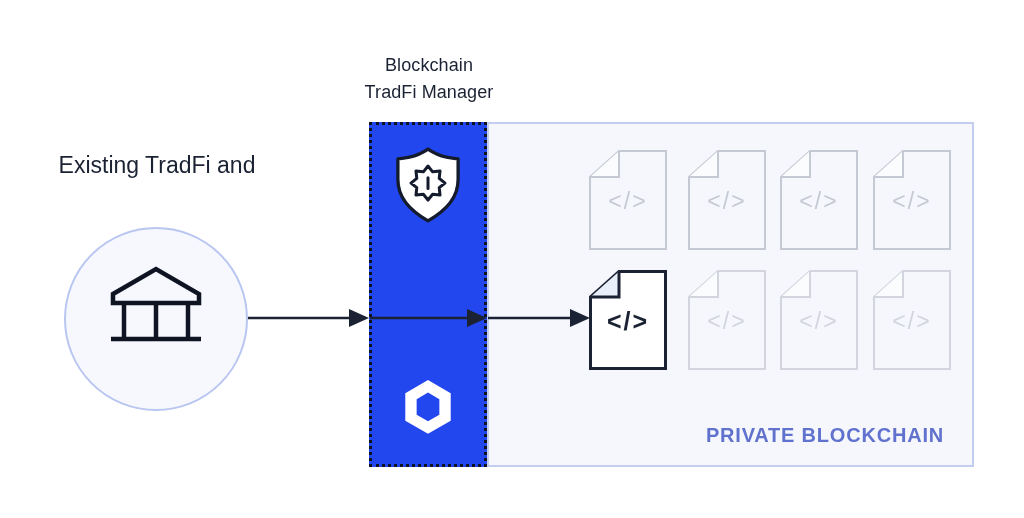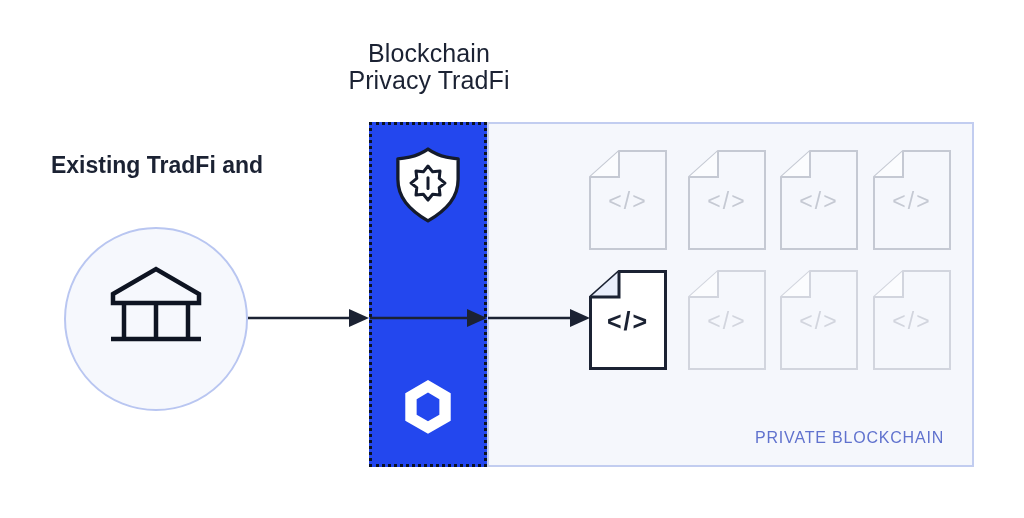--- a/index.html
+++ b/index.html
@@ -12,50 +12,50 @@
     position: relative;
     width: 1024px;
     height: 518px;
     background: #ffffff;
     overflow: hidden;
   }
 
   
   .diagram-title {
     position: absolute;
-    left: 279px; top: 40px; width: 300px;
-    text-align: center;
-    font-size: 25px;
+    left: 279px; top: 52px; width: 300px;
+    text-align: center;
+    font-size: 18px;
     line-height: 27px;
     font-weight: 500;
     color: var(--ink, #1b2233);
     letter-spacing: 0.1px;
   }
   .left-label {
     position: absolute;
     left: 7px; top: 152px; width: 300px;
     text-align: center;
     font-size: 23px;
     line-height: 27px;
-    font-weight: 700;
+    font-weight: 400;
     color: var(--ink, #1b2233);
   }
   .app-label {
     position: absolute;
     left: 528px; top: 381px; width: 200px;
     text-align: center;
     font-size: 21px;
     font-weight: 500;
     color: var(--ink, #1b2233);
   }
   .panel-label {
     position: absolute;
     right: 28px; bottom: 18px;
-    font-size: 16px;
-    font-weight: 400;
+    font-size: 20px;
+    font-weight: 700;
     letter-spacing: 0.8px;
     color: var(--periwinkle, #6072ce);
   }
 
   
   .tradfi-circle {
     position: absolute;
     left: 64px; top: 227px;
     width: 184px; height: 184px;
     border-radius: 50%;
@@ -132,21 +132,21 @@
     pointer-events: none;
   }
 </style>
 </head>
 <body>
 
 <div class="canvas">
 
   <div class="diagram-title">
     <div>Blockchain</div>
-    <div>Privacy TradFi</div>
+    <div>TradFi Manager</div>
   </div>
 
   <div class="left-label">
     <div>Existing TradFi and</div>
   </div>
 
   <div class="tradfi-circle">
     <svg width="92" height="82" viewBox="0 0 92 82">
       <g fill="none" stroke="#0e1422" stroke-width="4.5" stroke-miterlimit="10">
         <path d="M3,28 L46,3 L89,28 L89,37 L3,37 Z"></path>

